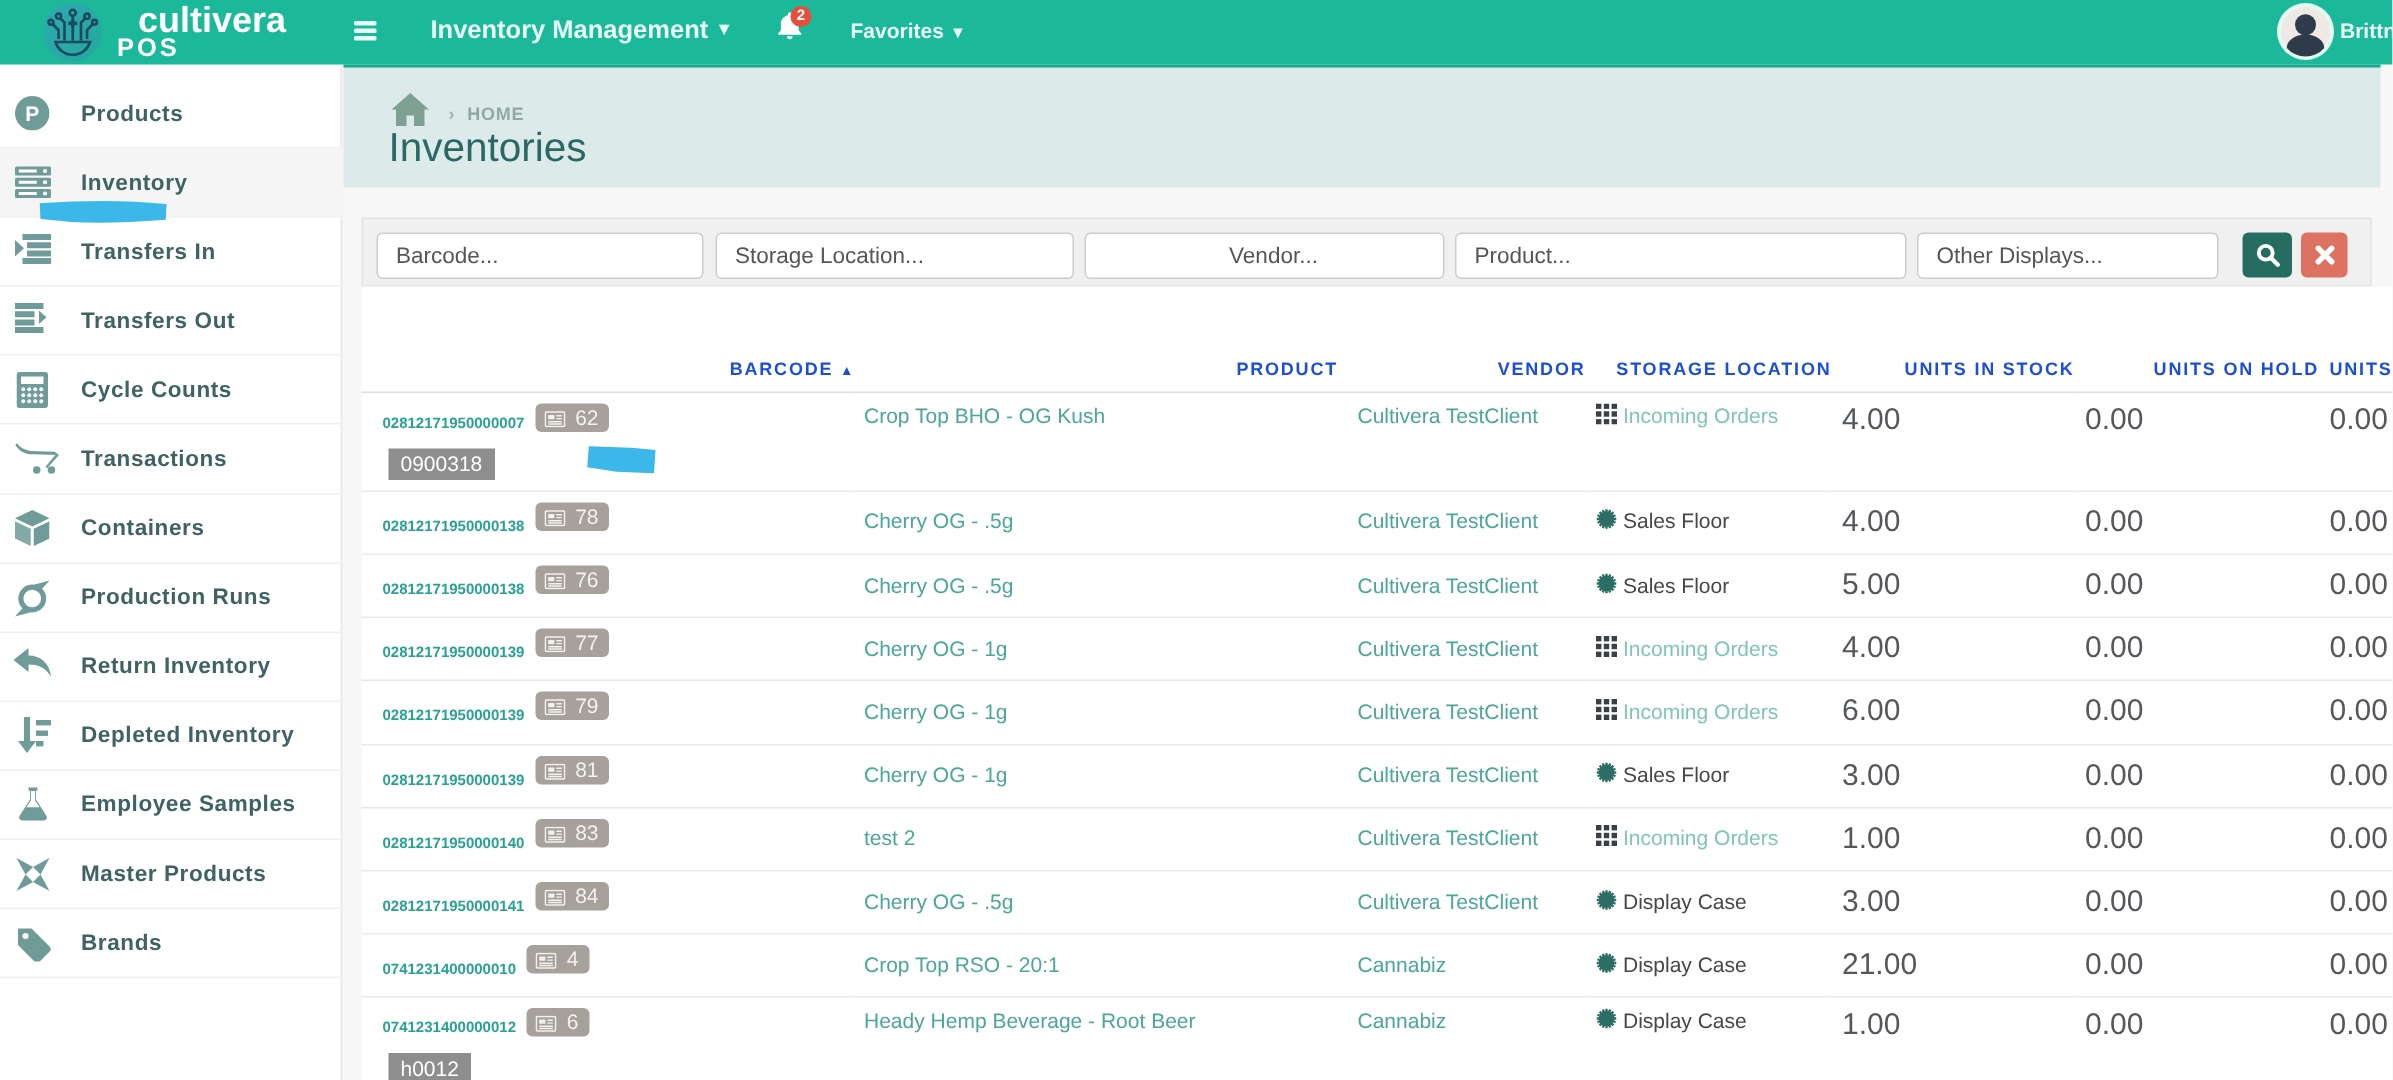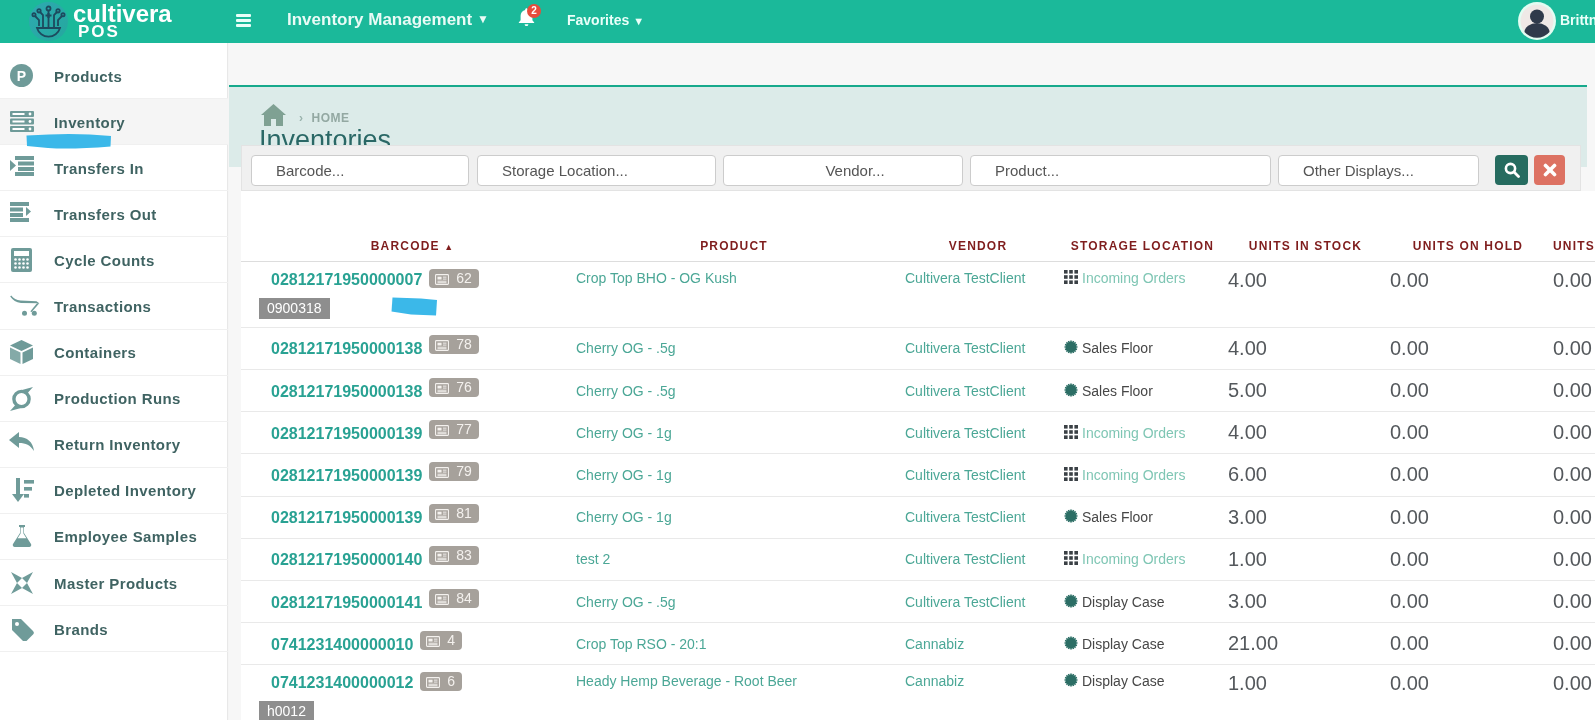--- a/index.html
+++ b/index.html
@@ -1,21 +1,21 @@
 <!DOCTYPE html>
 <html><head>
 <meta charset="utf-8">
 <style>
 * { margin:0; padding:0; box-sizing:border-box; }
 html,body { width:1595px; height:720px; overflow:hidden; font-family:"Liberation Sans", sans-serif; background:#f5f5f5; position:relative; }
 
 
 .header { position:absolute; left:0; top:0; width:1595px; height:43px; background:#1bb99a; z-index:20; }
 .logo-circle { position:absolute; left:29px; top:2px; width:39px; height:39px; }
-.logo-word { position:absolute; left:73px; top:0px; color:#fff; font-weight:bold; font-size:24px; letter-spacing:0px; }
+.logo-word { position:absolute; left:92px; top:0px; color:#fff; font-weight:bold; font-size:24px; letter-spacing:0px; }
 .logo-pos { position:absolute; left:78px; top:22px; color:#fff; font-weight:bold; font-size:17px; letter-spacing:2px; }
 .hamburger { position:absolute; left:236px; top:14px; width:15px; }
 .hamburger div { height:2.5px; background:#eafff9; margin-bottom:2.5px; border-radius:1px; }
 .navtitle { position:absolute; left:287px; top:10px; color:#e9fbf6; font-size:17px; font-weight:bold; }
 .navtitle .tri { font-size:12px; vertical-align:2px; }
 .bell { }
 .bellbadge { position:absolute; left:527px; top:4px; width:14px; height:14px; border-radius:8px; background:#e74c3c; color:#fff; font-size:10px; font-weight:bold; text-align:center; line-height:14px; }
 .favorites { position:absolute; left:567px; top:12px; color:#eafff9; font-size:14px; font-weight:bold; }
 .avatar { position:absolute; left:1518px; top:2px; width:38px; height:38px; }
 .username { position:absolute; left:1560px; top:12px; color:#eafff9; font-size:14px; font-weight:bold; }
@@ -23,40 +23,40 @@
 
 .sidebar { position:absolute; left:0; top:43px; width:228px; height:677px; background:#fff; z-index:10; border-right:1px solid #e8e8e8; }
 .menu { position:absolute; top:10px; left:0; width:228px; list-style:none; }
 .menu li { height:46.1px; border-bottom:1px solid #f0f0f0; position:relative; }
 .menu li .mi { position:absolute; left:9px; top:50%; transform:translateY(-50%); width:25px; height:24px; text-align:center; }
 .menu li .mt { position:absolute; left:54px; top:50%; transform:translateY(-50%); color:#3f6362; font-size:15px; font-weight:bold; letter-spacing:0.4px; white-space:nowrap; }
 .menu li.active { background:#f5f5f5; }
 
 
 .main { position:absolute; left:229px; top:43px; width:1366px; height:677px; background:#f7f7f7; }
-.crumbpanel { position:absolute; left:0; top:0; width:1358px; height:82px; background:#dcebe9; border-top:2px solid #17a98c;margin-top:42px; }
+.crumbpanel { position:absolute; left:0; top:0; width:1358px; height:82px; background:#dcebe9; border-top:2px solid #17a98c; }
 .crumb-home { position:absolute; left:32px; top:17px; }
 .crumb-text { position:absolute; left:70px; top:24px; font-size:12px; font-weight:bold; color:#93a8a2; letter-spacing:0.5px; }
 .crumb-text .gt { margin-right:8px; color:#9ab3ad; }
 .pagetitle { position:absolute; left:30px; top:38px; font-size:27px; color:#2a6866; }
 
 
 .filterstrip { position:absolute; left:12px; top:102px; width:1340px; height:46px; background:#f0f0f0; border:1px solid #e3e3e3; }
-.fin { position:absolute; top:9px; height:31px; background:#fff; border:1px solid #ccc; border-radius:4px; font-size:15px; color:#555; padding-left:24px; line-height:29px; font-family:"Liberation Sans", sans-serif; }
+.fin { position:absolute; top:9px; height:31px; background:#fff; border:1px solid #ccc; border-radius:4px; font-size:15px; color:#555; padding-left:12px; line-height:29px; font-family:"Liberation Sans", sans-serif; }
 .btnsearch { position:absolute; left:1253px; top:9px; width:33px; height:30px; background:#266c60; border-radius:4px; text-align:center; }
 .btnclear { position:absolute; left:1292px; top:9px; width:31px; height:30px; background:#dd7263; border-radius:4px; text-align:center; }
 
 
 .tablewrap { position:absolute; left:12px; top:148px; width:1354px; background:#fff; }
 table { border-collapse:collapse; table-layout:fixed; width:1354px; }
-th { text-align:center; font-size:12px; letter-spacing:1.2px; color:#7f1d1d; padding:0; vertical-align:bottom; padding-bottom:8px; border-bottom:1px solid #ddd; height:70px; }
+th { text-align:right; font-size:12px; letter-spacing:1.2px; color:#1d4ed8; padding:0; vertical-align:bottom; padding-bottom:8px; border-bottom:1px solid #ddd; height:70px; }
 td { border-bottom:1px solid #e9e9e9; vertical-align:middle; padding:0; }
 tr.r { height:42.2px; }
 tr.r1 { height:66.3px; }
-.bc { color:#29a293; font-weight:bold; font-size:16px;margin-left:16px; }
+.bc { color:#29a293; font-weight:bold; font-size:10px; }
 .badge { display:inline-block; background:#a6a19b; color:#f4f1ee; border-radius:4px; font-size:14px; padding:1px 7px 2px 6px; margin-left:7px; vertical-align:2px; }
 .badge svg { vertical-align:-2px; margin-right:3px; }
 tr.r1 td { vertical-align:top; padding-top:7px; }
 tr.r td .badge { position:relative; top:-3px; }
 tr.r1 td .lot { margin-top:9px; }
 tr.r1 td.cp, tr.r1 td.cp * { }
 .lot { display:inline-block; background:#8e8e8e; color:#fff; font-size:14px; padding:2px 8px 3px 8px; margin-left:4px; }
 .lnk { color:#4ba796; font-size:14px; }
 .vnd { color:#4ba796; font-size:14px; }
 .loc-light { color:#7fc6b4; font-size:14px; }

